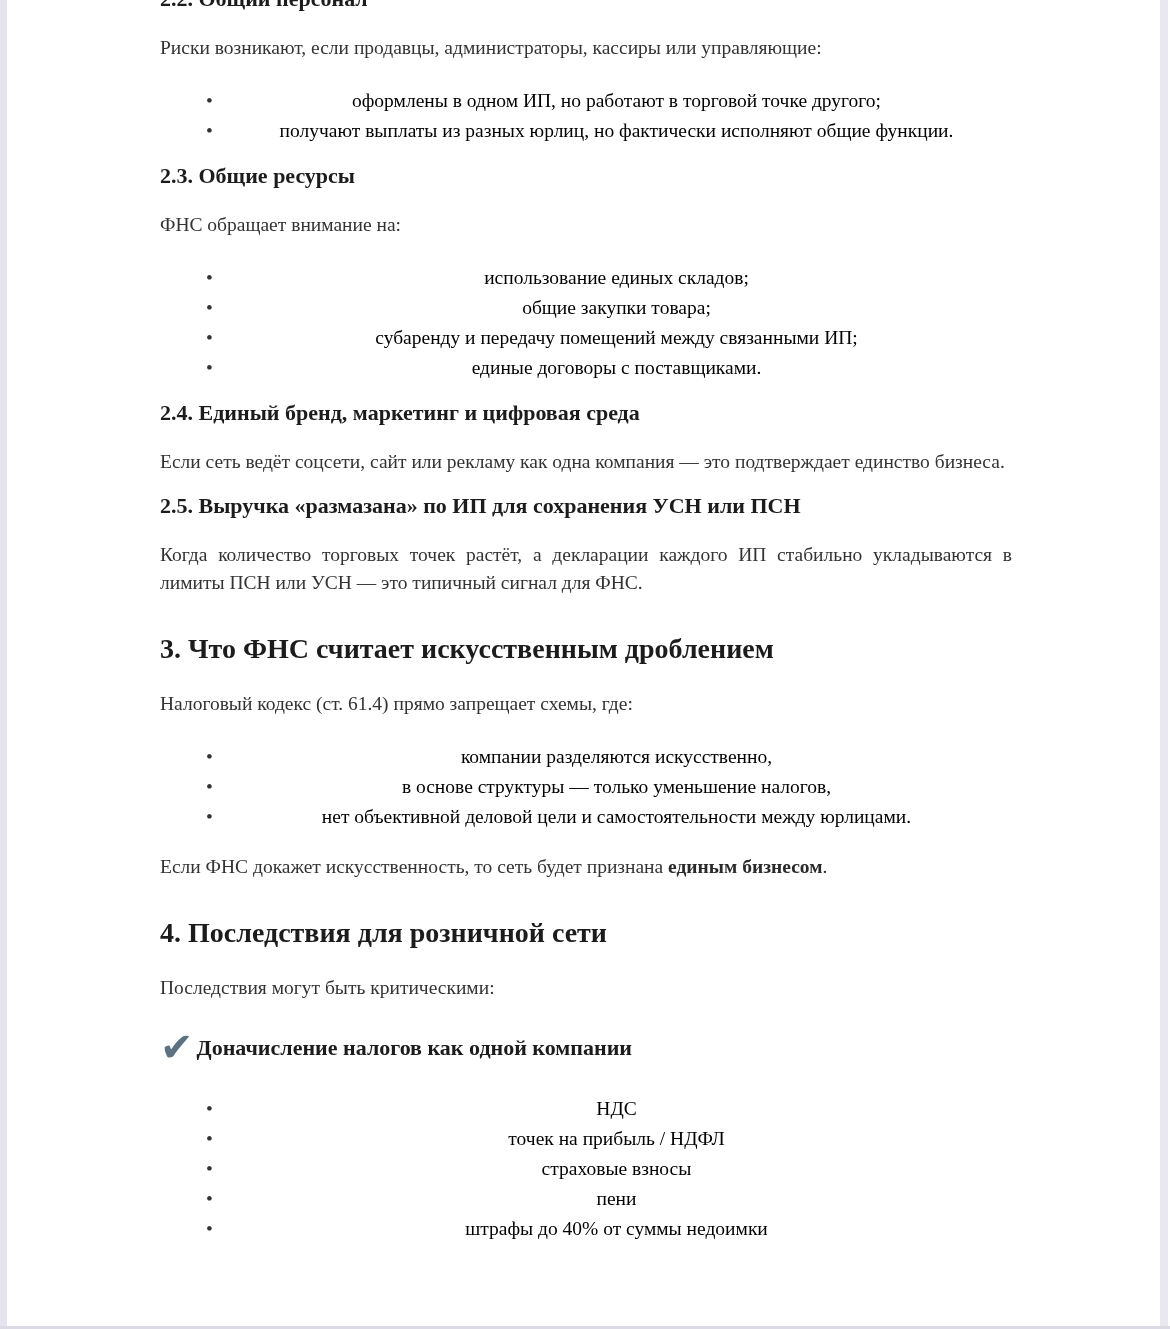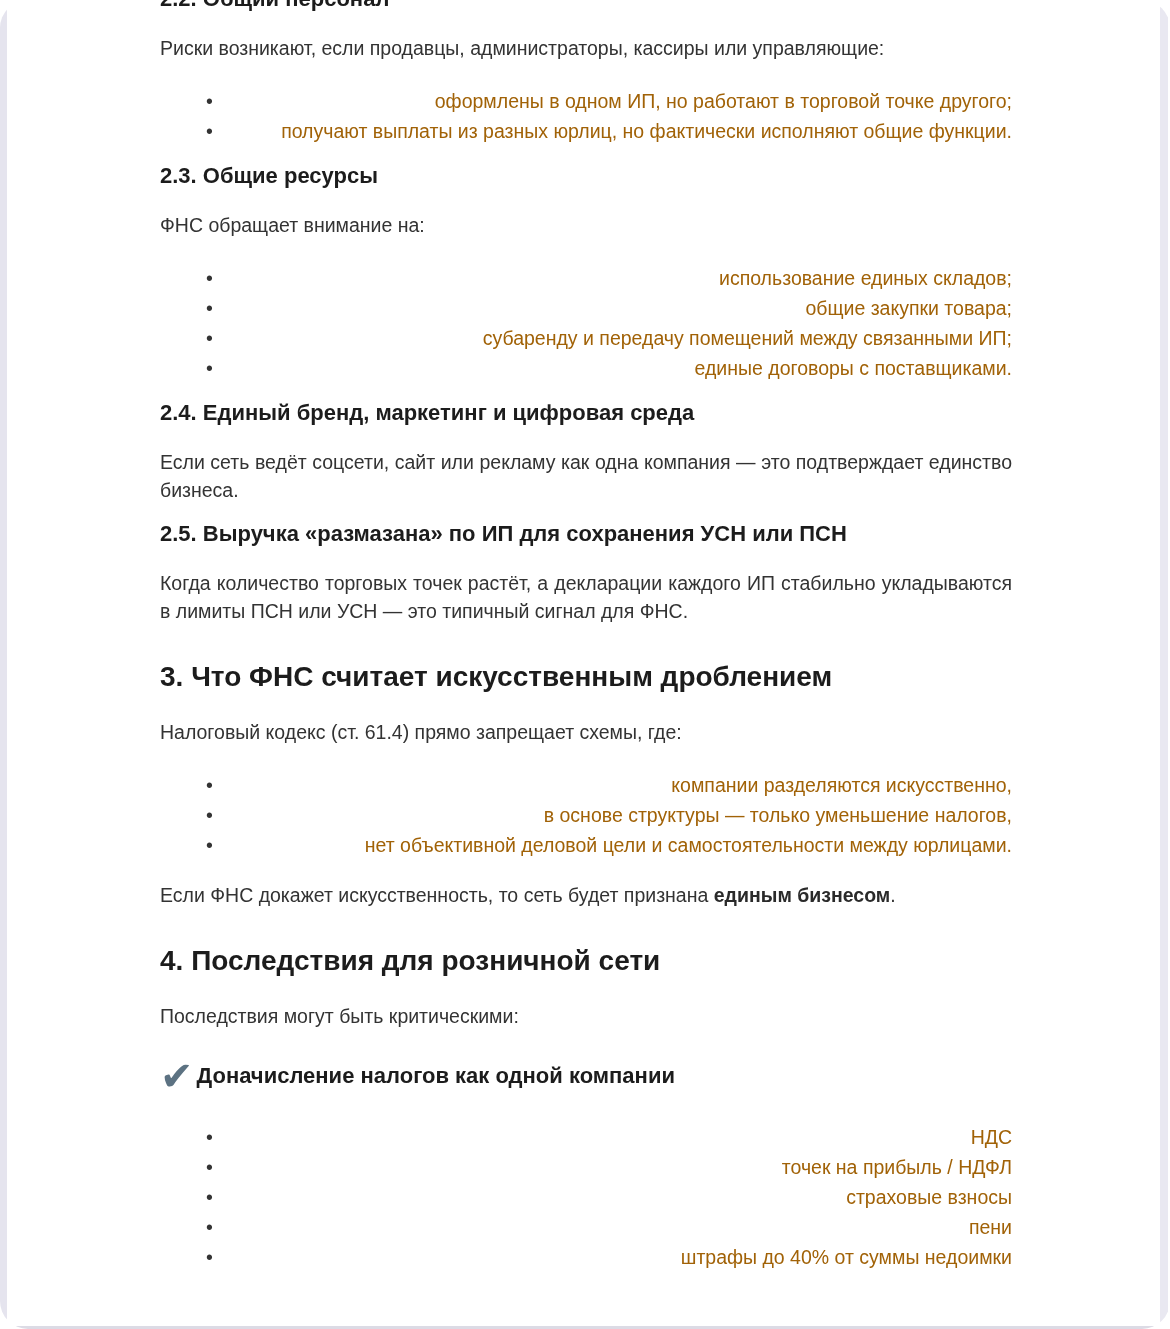--- a/index.html
+++ b/index.html
@@ -6,22 +6,21 @@
     margin: 0;
     padding: 0;
     background: #ffffff;
   }
   .screen {
     position: relative;
     width: 1170px;
     height: 1329px;
     background: #ffffff;
     overflow: hidden;
-    font-family: Liberation Sans, sans-serif;
-    border-radius: 28px;
+    font-family: Liberation Serif, serif;
   }
   
   .edge-left {
     position: absolute; left: 0; top: 0; bottom: 0;
     width: 7px; background: #e5e4ee;
   }
   .edge-right {
     position: absolute; right: 2px; top: 0; bottom: 0;
     width: 8px; background: #e9e8f1;
   }
@@ -45,22 +44,22 @@
   .content ul {
     margin: 24px 0 0;
     padding: 0 0 0 46px;
     list-style: none;
   }
   .content li {
     position: relative;
     padding-left: 15px;
     font-size: 19.5px;
     line-height: 30px;
-    color: #a16207;
-    text-align: right;
+    color: #000000;
+    text-align: center;
   }
   .content li::before {
     content: "\2022";
     position: absolute;
     left: 0;
     color: #333333;
   }
   h3 {
     margin: 16px 0 0;
     font-size: 22px;

